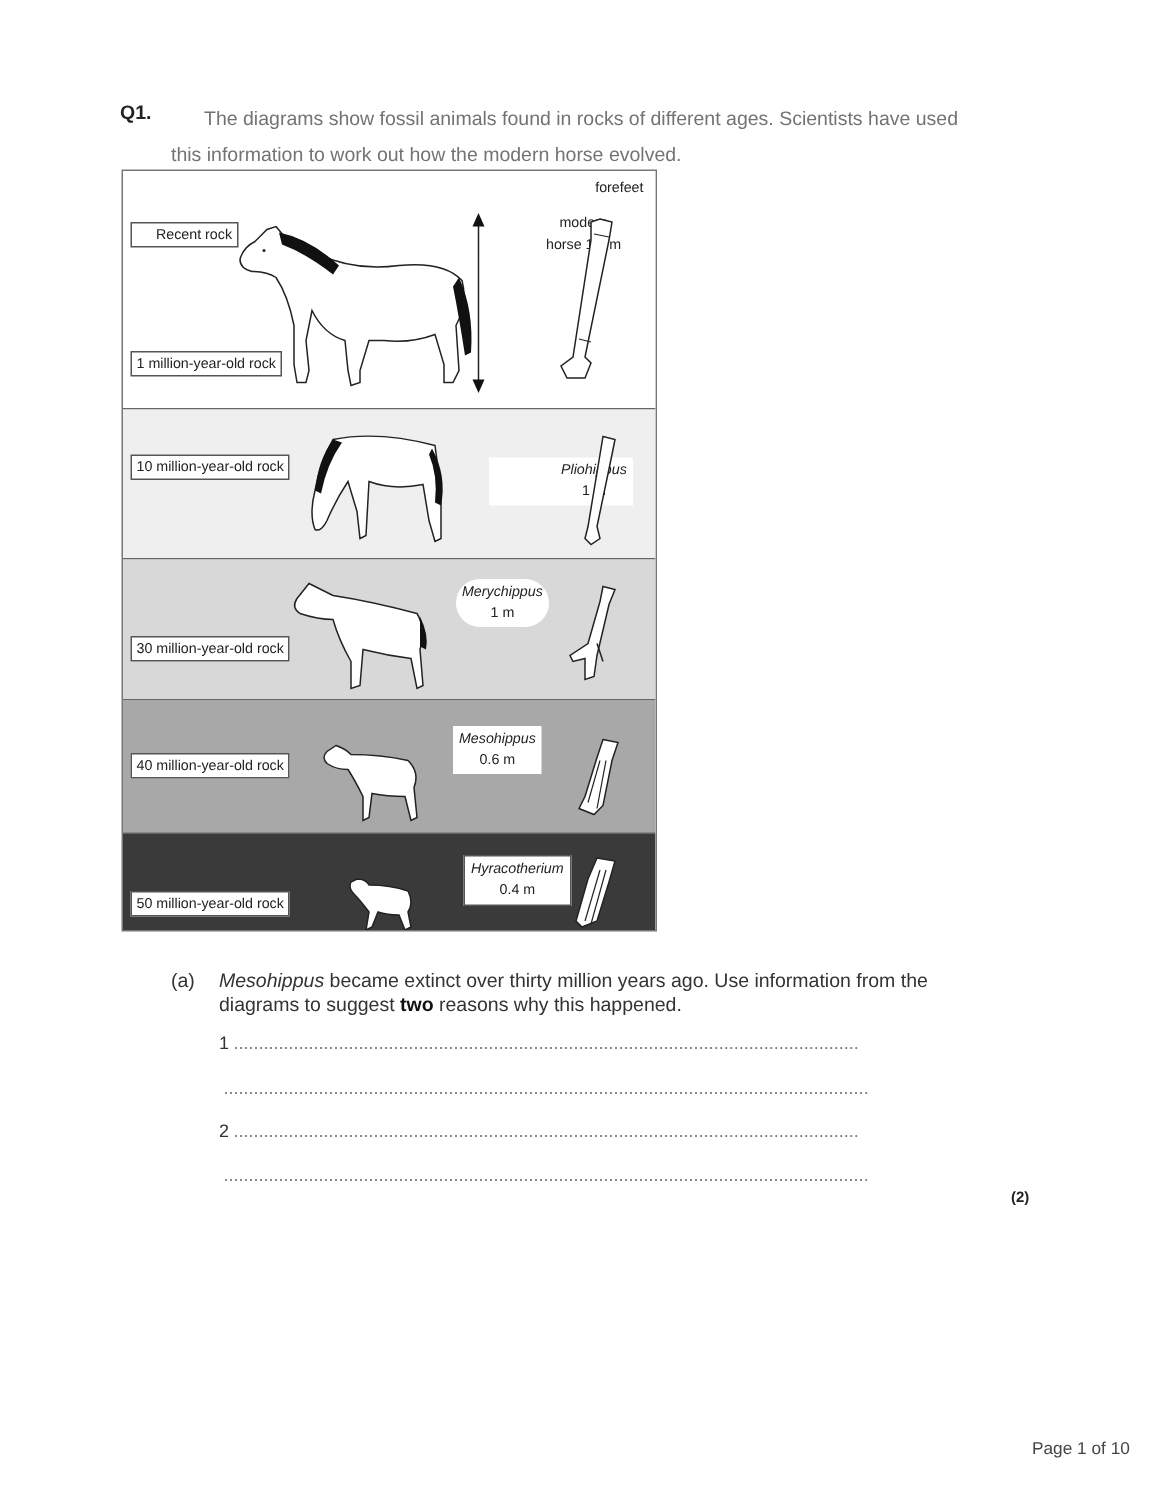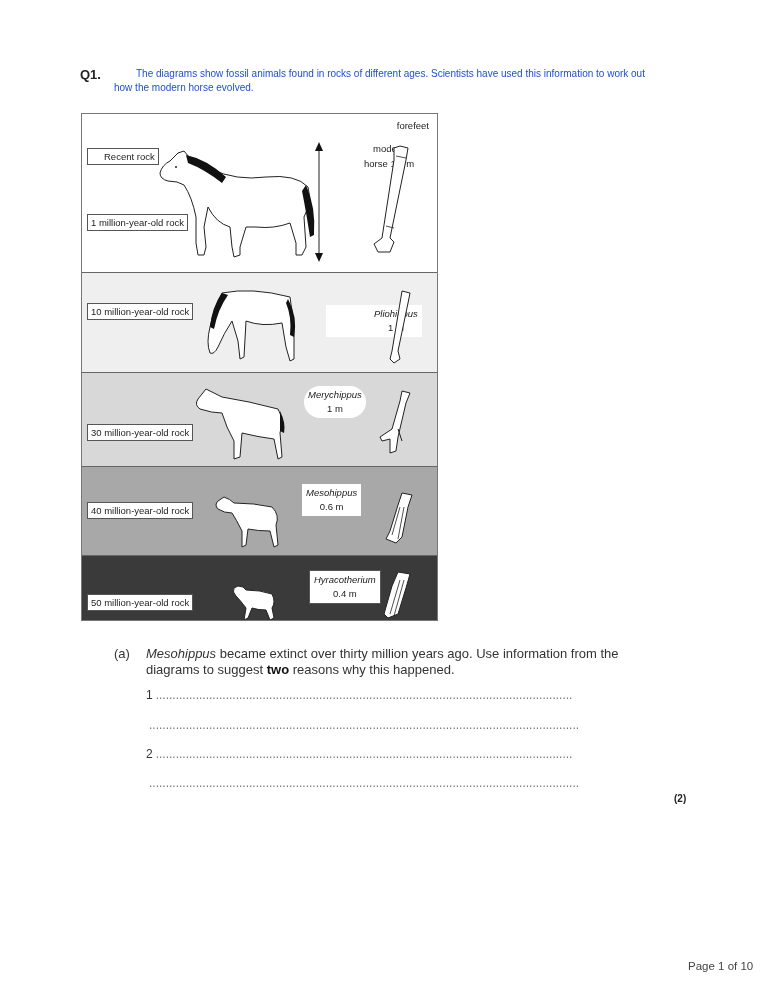--- a/index.html
+++ b/index.html
@@ -1,19 +1,19 @@
 <!DOCTYPE html>
 <html><head>
 <meta charset="utf-8">
 <style>
   html, body { margin: 0; padding: 0; background: #ffffff; }
   body { width: 768px; height: 994px; position: relative; overflow: hidden;
          font-family: "Liberation Sans", sans-serif; color: #333; }
   .q-num { position: absolute; left: 80px; top: 67px; font-size: 13px; font-weight: bold; color: #222; }
-  .q-intro { position: absolute; left: 114px; top: 67px; width: 540px; font-size: 10px; line-height: 14px; color: #1d4ed8; text-indent: 22px; }
+  .q-intro { position: absolute; left: 114px; top: 67px; width: 540px; font-size: 13px; line-height: 24px; color: #737373; text-indent: 22px; }
   .figure { position: absolute; left: 81px; top: 113px; width: 357px; height: 508px; border: 1px solid #777; box-sizing: border-box; overflow: hidden; }
   .band { position: absolute; left: 0; width: 100%; border-bottom: 1px solid #666; box-sizing: border-box; }
   .rock-label { position: absolute; left: 5px; font-size: 9.5px; background: #fff; border: 1px solid #555; padding: 2px 3px; color: #222; white-space: nowrap; }
   .species-box { position: absolute; background: #fff; font-size: 9.5px; text-align: center; line-height: 14px; padding: 2px 4px; color: #222; }
   .species-box .sname { font-style: italic; display: block; }
   .species-box.framed { border: 1px solid #555; }
   .forefeet-label { position: absolute; right: 8px; top: 6px; font-size: 9.5px; color: #222; }
   .modern-label { position: absolute; left: 238px; top: 27px; font-size: 9.5px; text-align: center; line-height: 15px; color: #222; margin-left: 44px; }
   svg.animal, svg.foot, svg.arrow { position: absolute; overflow: visible; }
   .part-a { position: absolute; left: 114px; top: 646px; font-size: 13px; color: #333; }
@@ -30,21 +30,21 @@
 <body>
 
 <div class="q-num">Q1.</div>
 <div class="q-intro">The diagrams show fossil animals found in rocks of different ages.  Scientists have used this information to work out how the modern horse evolved.</div>
 
 <div class="figure">
 
   <div class="band" style="top:0;height:159px;background:#fff;">
     <div class="forefeet-label">forefeet</div>
     <div class="rock-label" style="top:34px;padding-left:16px;">Recent rock</div>
-    <div class="rock-label" style="top:100px;">1 million-year-old rock</div>
+    <div class="rock-label" style="top:120px;">1 million-year-old rock</div>
     <div class="modern-label">
       <div>modern</div>
       <div>horse 1.6 m</div>
     </div>
     <svg class="arrow" style="left:232px;top:28px;" width="10" height="120" viewBox="0 0 10 120">
       <line x1="5" y1="6" x2="5" y2="114" stroke="#222" stroke-width="1"></line>
       <polygon points="5,0 1,9 9,9" fill="#111"></polygon>
       <polygon points="5,120 1,111 9,111" fill="#111"></polygon>
     </svg>
     <svg class="animal" style="left:74px;top:33px;" width="165" height="115" viewBox="0 0 165 115">

